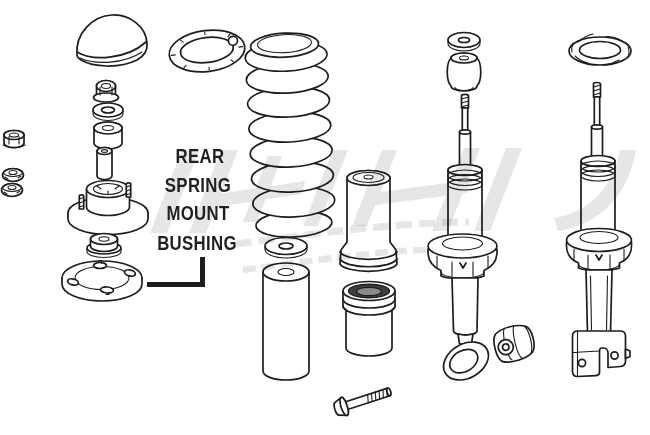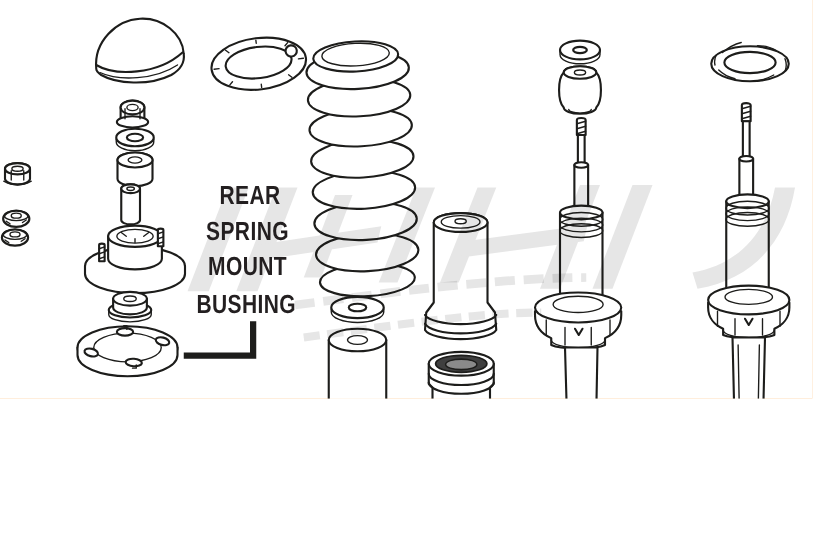--- a/index.html
+++ b/index.html
@@ -1,16 +1,16 @@
 <!DOCTYPE html>
 <html><head>
 <meta charset="utf-8">
 <style>
   html,body{margin:0;padding:0;background:#ffffff;}
-  .stage{position:relative;width:650px;height:319px;background:#fdba74;overflow:hidden;
+  .stage{position:relative;width:650px;height:435px;background:#a3a3a3;overflow:hidden;
          font-family:"Liberation Sans", sans-serif;}
   svg{display:block}
   .w{fill:#ffffff;stroke:#1d1d1b;stroke-width:1.7;stroke-linecap:round;stroke-linejoin:round;}
   .l{fill:none;stroke:#1d1d1b;stroke-width:1.7;stroke-linecap:round;stroke-linejoin:round;}
   .t{fill:none;stroke:#1d1d1b;stroke-width:1.1;stroke-linecap:round;stroke-linejoin:round;}
   .darkring{fill:#3f3f3f;stroke:#1d1d1b;stroke-width:1.4;}
   .midring{fill:#8a8a8a;stroke:#1d1d1b;stroke-width:1.2;}
   .callout-text{font-weight:bold;font-size:21px;fill:#231f20;letter-spacing:.4px;}
   .leader{fill:none;stroke:#1d1d1b;stroke-width:5;stroke-linecap:butt;stroke-linejoin:miter;}
   .wm{fill:#cdcdcd;opacity:.5;mix-blend-mode:multiply;}

